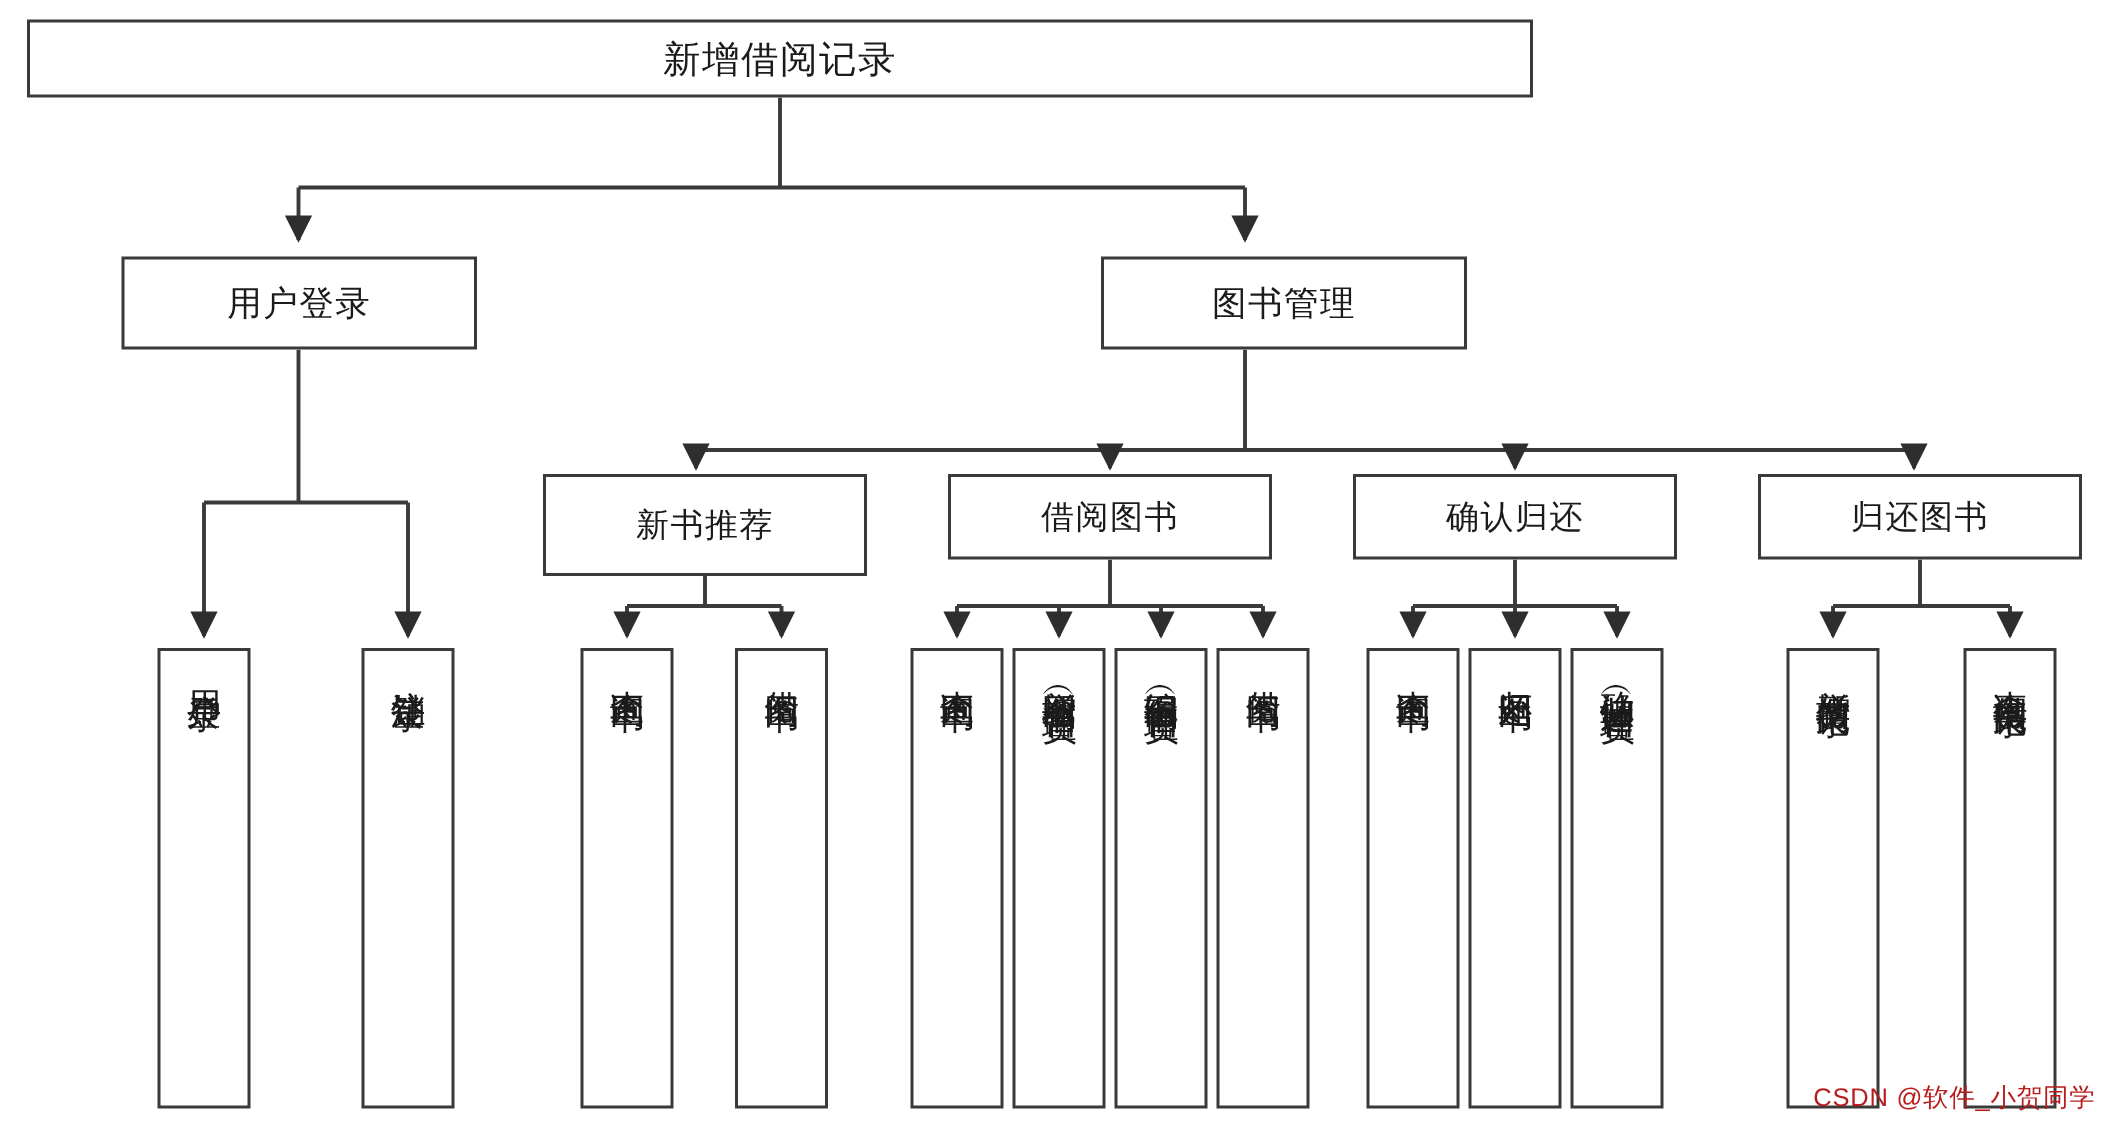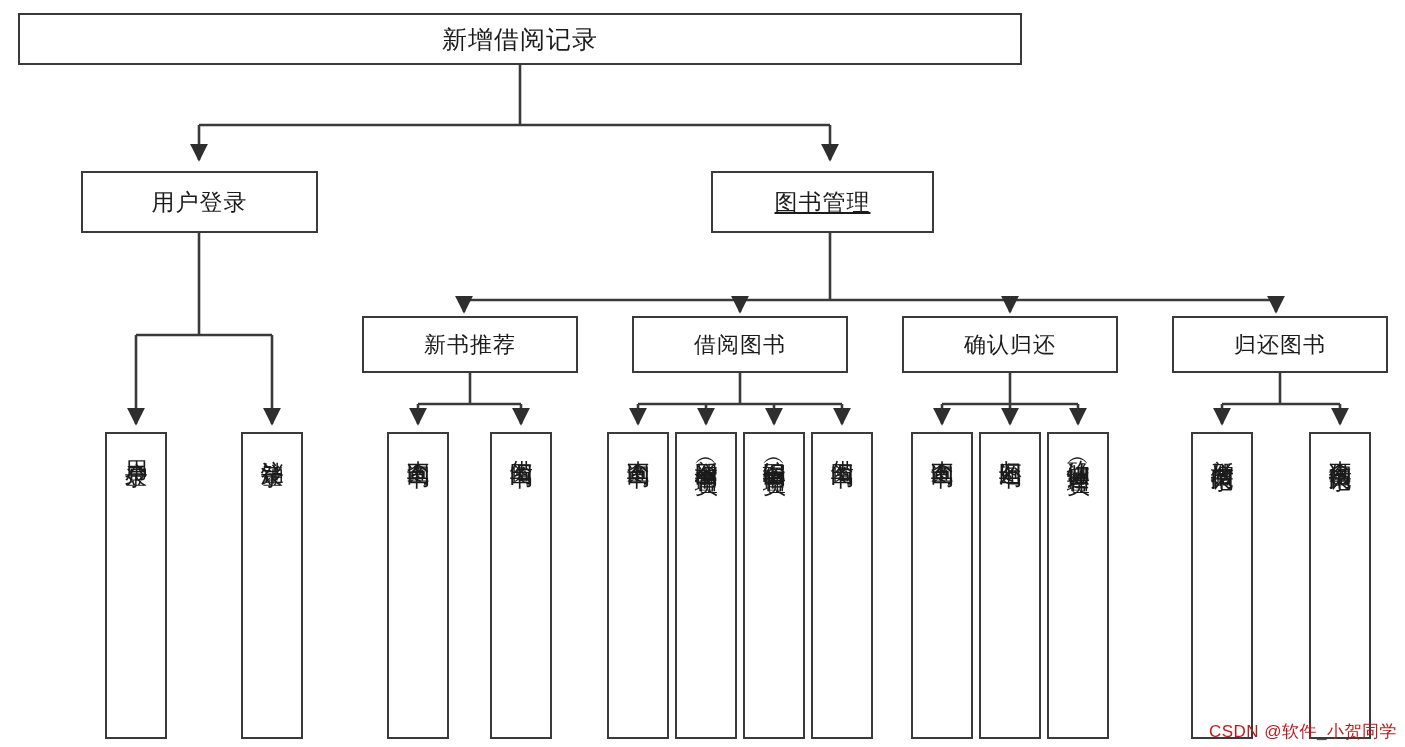--- a/index.html
+++ b/index.html
@@ -127,25 +127,25 @@
     </g>
   </svg>
 
   <div class="node root" style="left:18px; top:13px; width:1004px; height:52px;">
     <span class="node-label">新增借阅记录</span>
   </div>
 
   <div class="node l2" style="left:81px; top:171px; width:237px; height:62px;">
     <span class="node-label">用户登录</span>
   </div>
-  <div class="node l2" style="left:711px; top:171px; width:223px; height:62px;text-decoration:underline;">
+  <div class="node l2" style="left:734px; top:171px; width:244px; height:62px;">
     <span class="node-label">图书管理</span>
   </div>
 
-  <div class="node l3" style="left:362px; top:316px; width:216px; height:57px;">
+  <div class="node l3" style="left:362px; top:316px; width:216px; height:68px;">
     <span class="node-label">新书推荐</span>
   </div>
   <div class="node l3" style="left:632px; top:316px; width:216px; height:57px;">
     <span class="node-label">借阅图书</span>
   </div>
   <div class="node l3" style="left:902px; top:316px; width:216px; height:57px;">
     <span class="node-label">确认归还</span>
   </div>
   <div class="node l3" style="left:1172px; top:316px; width:216px; height:57px;">
     <span class="node-label">归还图书</span>

